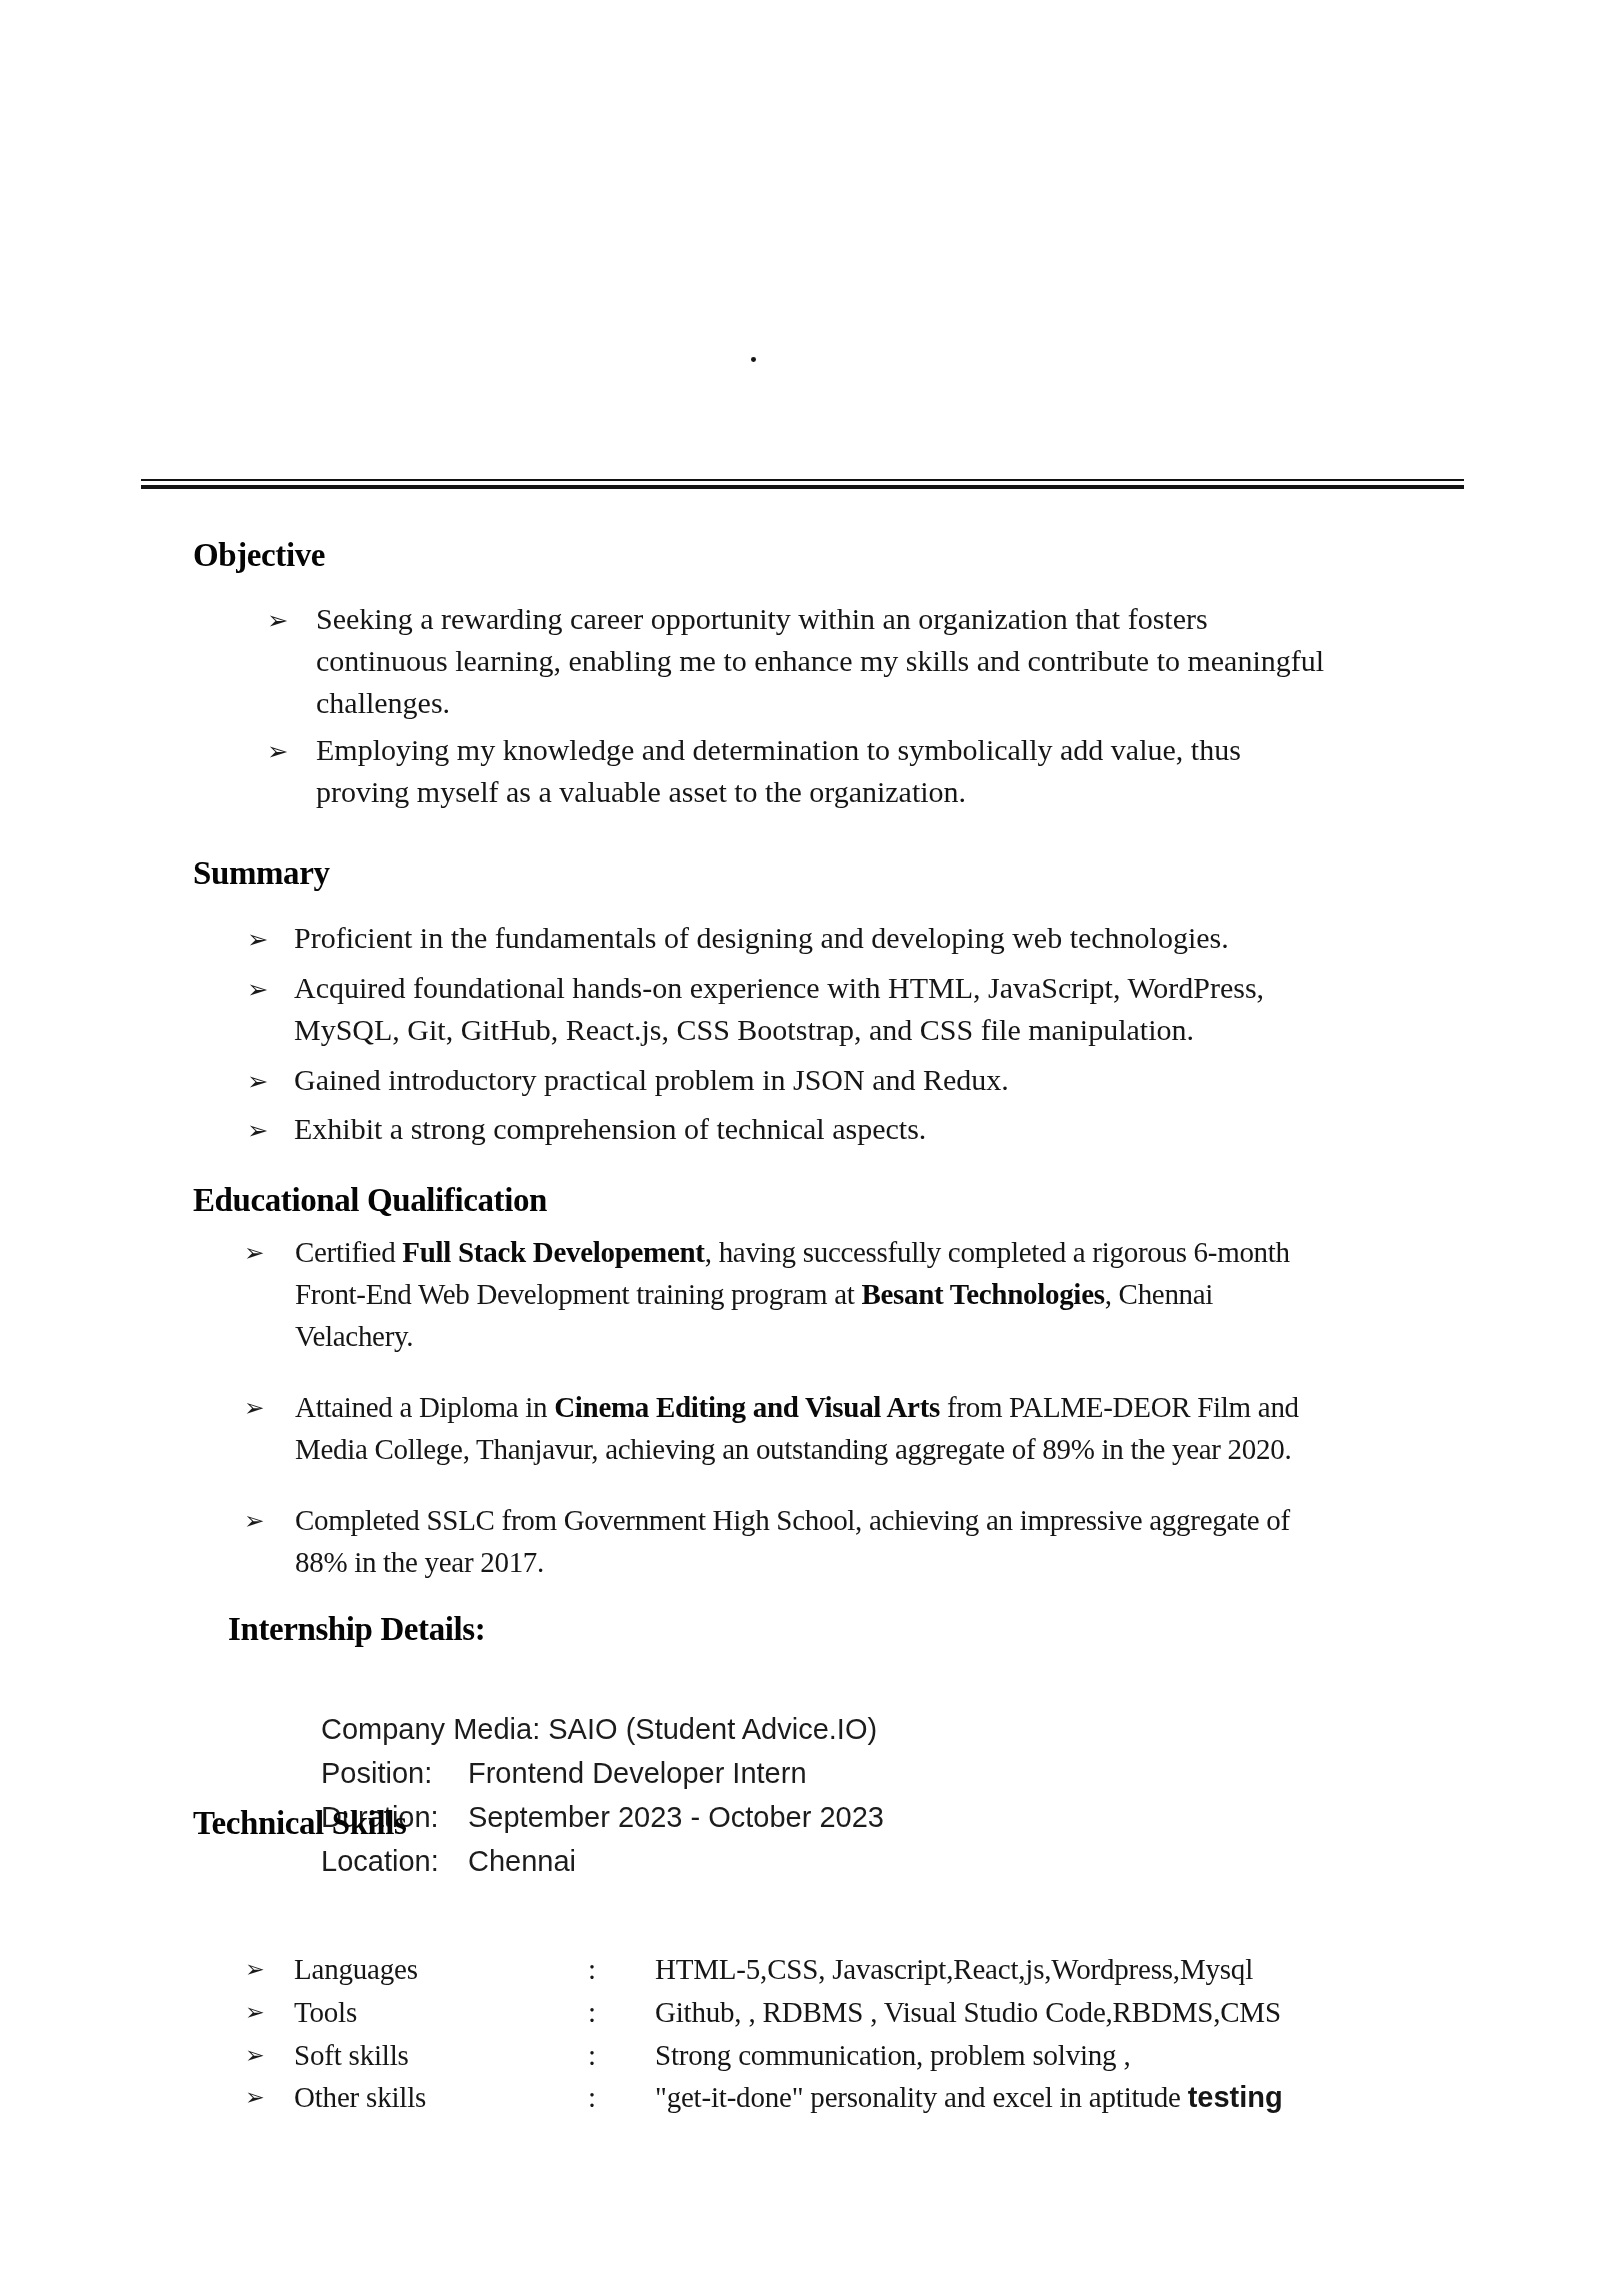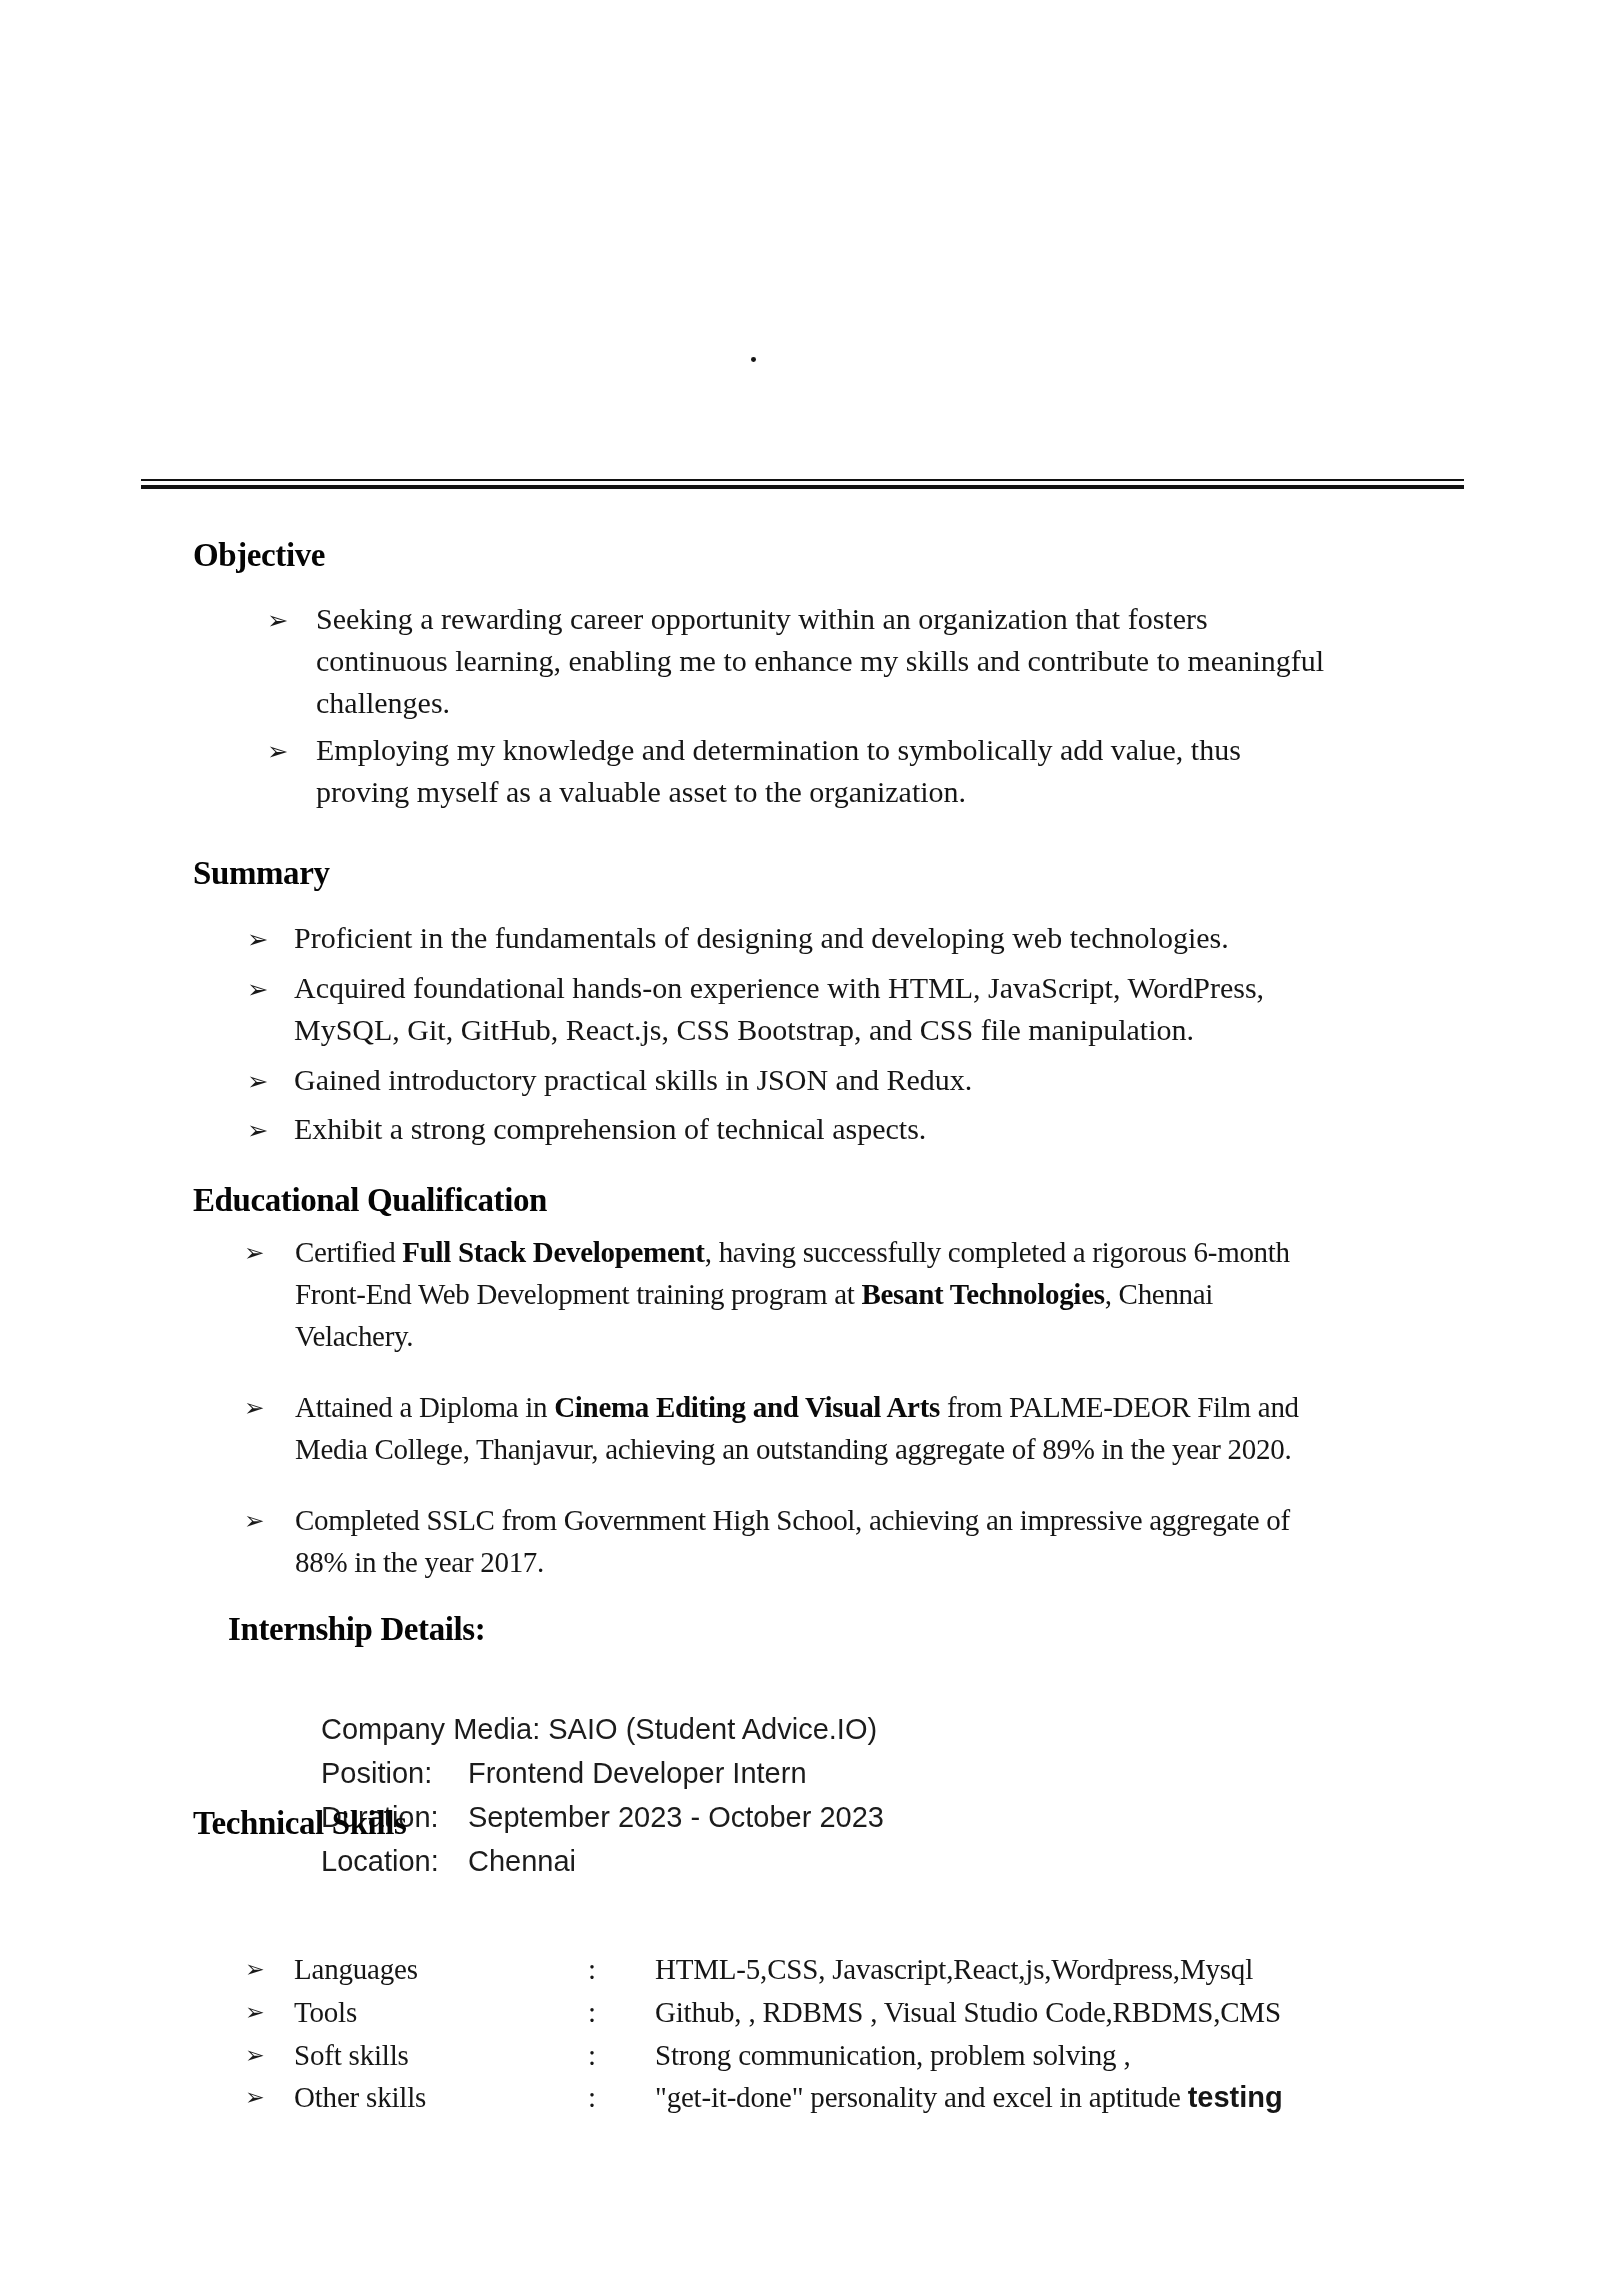--- a/index.html
+++ b/index.html
@@ -101,21 +101,21 @@
     <li><span class="arrow">➢</span><span class="pre">Employing my knowledge and determination to symbolically add value, thus
 proving myself as a valuable asset to the organization.</span></li>
   </ul>
 
   <div class="heading" id="summary-heading">Summary</div>
 
   <ul class="blist" id="summary-list">
     <li><span class="arrow">➢</span><span class="pre">Proficient in the fundamentals of designing and developing web technologies.</span></li>
     <li><span class="arrow">➢</span><span class="pre">Acquired foundational hands-on experience with HTML, JavaScript, WordPress,
 MySQL, Git, GitHub, React.js, CSS Bootstrap, and CSS file manipulation.</span></li>
-    <li><span class="arrow">➢</span><span class="pre">Gained introductory practical skills in JSON and Redux.</span></li>
+    <li><span class="arrow">➢</span><span class="pre">Gained introductory practical problem in JSON and Redux.</span></li>
     <li><span class="arrow">➢</span><span class="pre">Exhibit a strong comprehension of technical aspects.</span></li>
   </ul>
 
   <div class="heading" id="education-heading">Educational Qualification</div>
 
   <ul class="blist" id="education-list">
     <li><span class="arrow">➢</span><span class="pre">Certified </span><b class="pre">Full Stack Developement</b><span class="pre">, having successfully completed a rigorous 6-month
 Front-End Web Development training program at </span><b class="pre">Besant Technologies</b><span class="pre">, Chennai
 Velachery.</span></li>
     <li><span class="arrow">➢</span><span class="pre">Attained a Diploma in </span><b class="pre">Cinema Editing and Visual Arts</b><span class="pre"> from PALME-DEOR Film and

